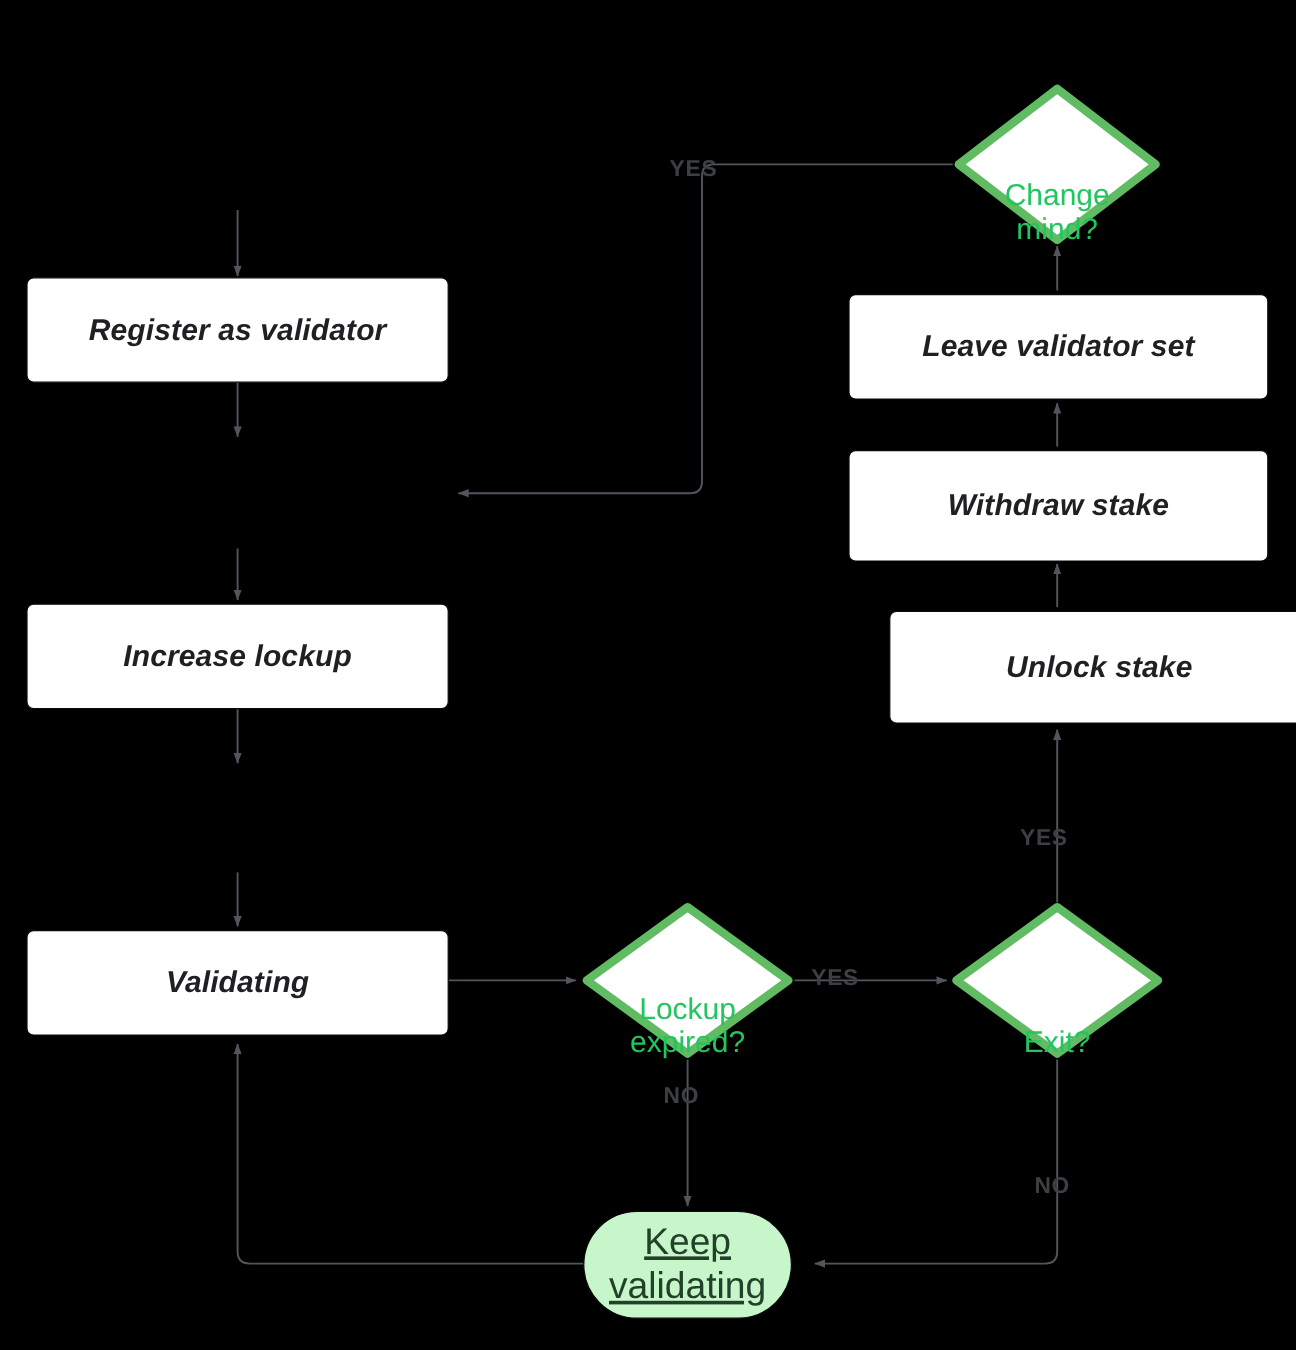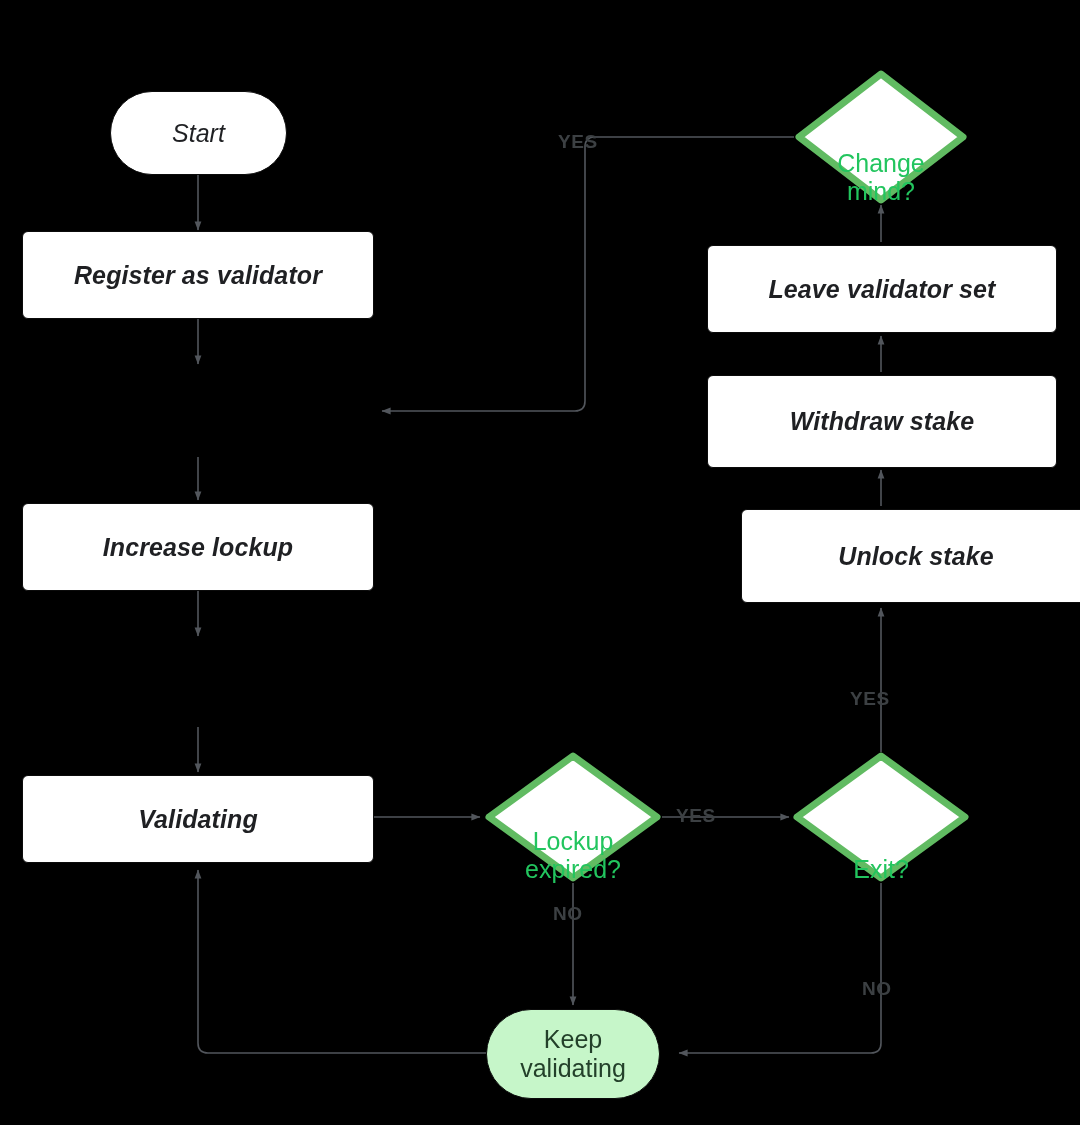--- a/index.html
+++ b/index.html
@@ -56,22 +56,23 @@
     color: #1f2023;
     font-style: italic;
     font-size: 25px;
   }
   .pill-green {
     background: #c6f6c9;
     border: 1px solid #0b0b0b;
     border-radius: 999px;
     color: #23402a;
     font-style: normal;
-    font-size: 25px;
+    font-size: 31px;
     line-height: 1.18;
+    text-decoration: underline;
   }
   
   .decision {
     position: absolute;
   }
   .decision .dlabel {
     position: absolute;
     left: 0;
     top: 0;
     width: 100%;
@@ -134,23 +135,20 @@
       <path d="M881,372 L881,336"></path>
 
       <path d="M881,242 L881,205"></path>
 
       <path d="M794,137 L595,137 Q585,137 585,147 L585,401 Q585,411 575,411 L382,411"></path>
 
       <path d="M486,1053 L208,1053 Q198,1053 198,1043 L198,870"></path>
     </g>
   </svg>
 
-  <div class="node pill" style="left:110px; top:91px; width:177px; height:84px;">
-    <span>Start</span>
-  </div>
 
   <div class="node proc" style="left:22px; top:231px; width:352px; height:88px;">
     <span>Register as validator</span>
   </div>
 
 
   <div class="node proc" style="left:22px; top:503px; width:352px; height:88px;">
     <span>Increase lockup</span>
   </div>
 

